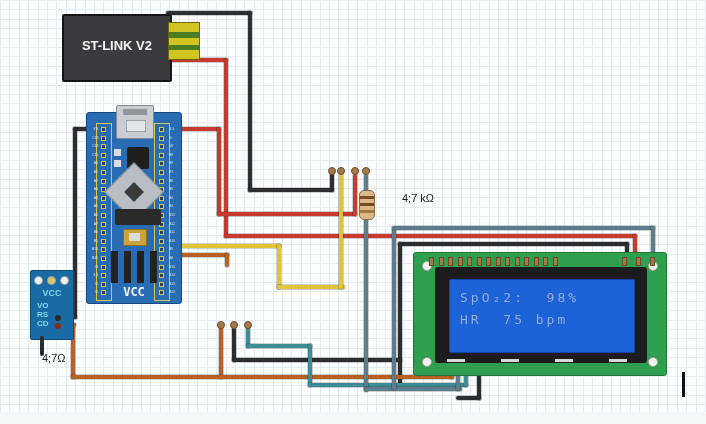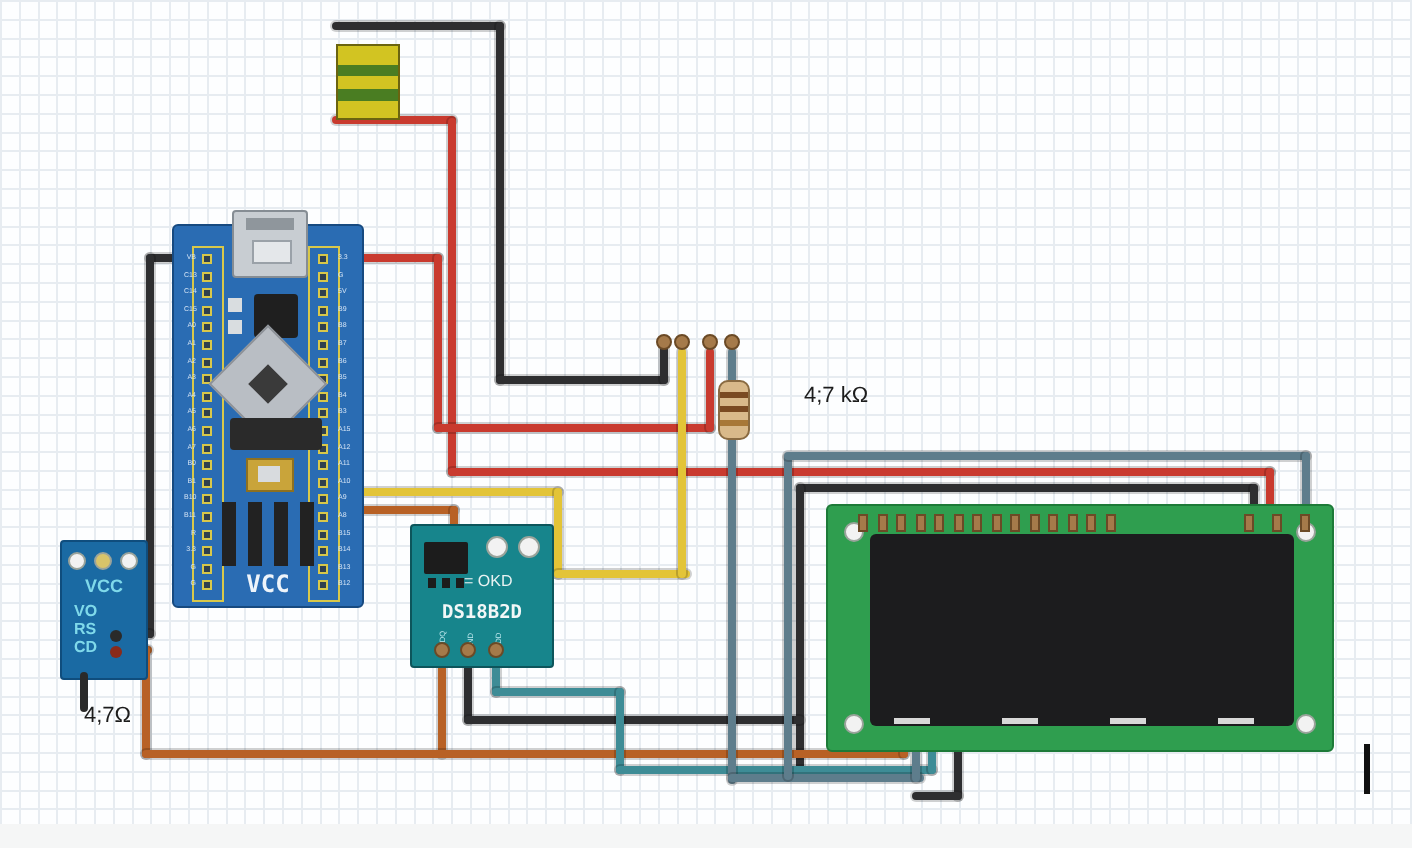--- a/index.html
+++ b/index.html
@@ -70,20 +70,23 @@
       <div class="seg" style="left: 308px; top: 383px; width: 160px; height: 4px; background: rgb(62, 140, 150);"></div>
       <div class="seg" style="left: 464px; top: 373px; width: 4px; height: 14px; background: rgb(62, 140, 150);"></div>
       <div class="seg" style="left: 364px; top: 174px; width: 4px; height: 218px; background: rgb(94, 125, 140);"></div>
       <div class="seg" style="left: 364px; top: 387px; width: 98px; height: 4px; background: rgb(94, 125, 140);"></div>
       <div class="seg" style="left: 456px; top: 373px; width: 4px; height: 18px; background: rgb(94, 125, 140);"></div>
       <div class="seg" style="left: 392px; top: 227px; width: 4px; height: 163px; background: rgb(94, 125, 140);"></div>
       <div class="seg" style="left: 392px; top: 226px; width: 263px; height: 4px; background: rgb(94, 125, 140);"></div>
       <div class="seg" style="left: 651px; top: 226px; width: 4px; height: 36px; background: rgb(94, 125, 140);"></div>
     </div>
 
+  <div class="board" style="left:62px;top:14px;width:106px;height:64px;background:#3b3b3d;border:2px solid #161616;border-radius:2px;">
+    <div class="abs" style="left:0;top:22px;width:100%;text-align:center;color:#f4f4f4;font-size:13px;font-weight:600;">ST-LINK V2</div>
+  </div>
 
   <div class="abs" style="left:168px;top:22px;width:30px;height:36px;border:1px solid #6b6410;
               background:linear-gradient(180deg,#d2c422 0 26%,#4a7d22 26% 42%,#d2c422 42% 60%,#4a7d22 60% 76%,#d2c422 76% 100%);"></div>
 
   <div class="board" style="left:86px;top:112px;width:94px;height:190px;background:#2a6cb3;border:1px solid #174a80;">
     <div class="abs" style="left:29px;top:-8px;width:36px;height:32px;background:#c8cdd2;border:1px solid #868d94;border-radius:2px;">
       <div class="abs" style="left:6px;top:3px;width:24px;height:6px;background:#8f969c;"></div>
       <div class="abs" style="left:9px;top:14px;width:18px;height:10px;background:#e4e7ea;border:1px solid #9aa1a8;"></div>
     </div>
     <div class="abs" style="left:9px;top:10px;width:14px;height:176px;border:1px solid #d8c84a;" id="pincol-left">
@@ -185,33 +188,20 @@
       <div class="tiny" style="left: 169px; top: 236.8px;">A10</div>
       <div class="tiny" style="left: 169px; top: 245.4px;">A9</div>
       <div class="tiny" style="left: 169px; top: 254px;">A8</div>
       <div class="tiny" style="left: 169px; top: 262.6px;">B15</div>
       <div class="tiny" style="left: 169px; top: 271.2px;">B14</div>
       <div class="tiny" style="left: 169px; top: 279.8px;">B13</div>
       <div class="tiny" style="left: 169px; top: 288.4px;">B12</div>
     </div>
 
 
-  <div class="board" style="left:205px;top:262px;width:70px;height:70px;background:#17858c;border:1px solid #0d555b;border-radius:2px;">
-    <div class="abs" style="left:6px;top:8px;width:22px;height:16px;background:#1c1c1c;border-radius:1px;"></div>
-    <div class="abs" style="left:8px;top:26px;width:4px;height:5px;background:#1c1c1c;"></div>
-    <div class="abs" style="left:15px;top:26px;width:4px;height:5px;background:#1c1c1c;"></div>
-    <div class="abs" style="left:22px;top:26px;width:4px;height:5px;background:#1c1c1c;"></div>
-    <div class="hole" style="left:37px;top:5px;width:11px;height:11px;"></div>
-    <div class="hole" style="left:53px;top:5px;width:11px;height:11px;"></div>
-    <div class="abs" style="left:26px;top:23px;color:#e8f2f2;font-size:8px;">= OKD</div>
-    <div class="abs boardTitle mono" style="left:0;top:38px;width:100%;font-size:9.5px;">DS18B2D</div>
-    <div class="vlabel" style="left:12px;top:50px;">DQ</div>
-    <div class="vlabel" style="left:26px;top:50px;">GND</div>
-    <div class="vlabel" style="left:40px;top:50px;">VDD</div>
-  </div>
 
   <div class="board" style="left:413px;top:252px;width:252px;height:122px;background:#2f9e4f;border:1px solid #1d7a38;">
     <div class="hole" style="left:8px;top:8px;width:10px;height:10px;"></div>
     <div class="hole" style="left:234px;top:8px;width:10px;height:10px;"></div>
     <div class="hole" style="left:8px;top:104px;width:10px;height:10px;"></div>
     <div class="hole" style="left:234px;top:104px;width:10px;height:10px;"></div>
     <div id="lcd-pads" class="abs" style="left:0;top:0;width:100%;height:16px;">
         <div class="abs" style="left: 15px; top: 4px; width: 5px; height: 9px; background: rgb(165, 122, 74); border: 1px solid rgb(107, 74, 38); box-sizing: border-box;"></div>
         <div class="abs" style="left: 24.5px; top: 4px; width: 5px; height: 9px; background: rgb(165, 122, 74); border: 1px solid rgb(107, 74, 38); box-sizing: border-box;"></div>
         <div class="abs" style="left: 34px; top: 4px; width: 5px; height: 9px; background: rgb(165, 122, 74); border: 1px solid rgb(107, 74, 38); box-sizing: border-box;"></div>
@@ -224,20 +214,24 @@
         <div class="abs" style="left: 100.5px; top: 4px; width: 5px; height: 9px; background: rgb(165, 122, 74); border: 1px solid rgb(107, 74, 38); box-sizing: border-box;"></div>
         <div class="abs" style="left: 110px; top: 4px; width: 5px; height: 9px; background: rgb(165, 122, 74); border: 1px solid rgb(107, 74, 38); box-sizing: border-box;"></div>
         <div class="abs" style="left: 119.5px; top: 4px; width: 5px; height: 9px; background: rgb(165, 122, 74); border: 1px solid rgb(107, 74, 38); box-sizing: border-box;"></div>
         <div class="abs" style="left: 129px; top: 4px; width: 5px; height: 9px; background: rgb(165, 122, 74); border: 1px solid rgb(107, 74, 38); box-sizing: border-box;"></div>
         <div class="abs" style="left: 138.5px; top: 4px; width: 5px; height: 9px; background: rgb(165, 122, 74); border: 1px solid rgb(107, 74, 38); box-sizing: border-box;"></div>
         <div class="abs" style="left: 208px; top: 4px; width: 5px; height: 9px; background: rgb(165, 122, 74); border: 1px solid rgb(107, 74, 38); box-sizing: border-box;"></div>
         <div class="abs" style="left: 222px; top: 4px; width: 5px; height: 9px; background: rgb(165, 122, 74); border: 1px solid rgb(107, 74, 38); box-sizing: border-box;"></div>
         <div class="abs" style="left: 236px; top: 4px; width: 5px; height: 9px; background: rgb(165, 122, 74); border: 1px solid rgb(107, 74, 38); box-sizing: border-box;"></div>
       </div>
     <div class="abs" style="left:21px;top:14px;width:212px;height:96px;background:#1c1c1e;border-radius:3px;">
+      <div class="abs" style="left:14px;top:12px;width:184px;height:72px;background:#1e62d8;border:1px solid #1646a8;border-radius:2px;">
+        <div class="lcdline" style="top:10px;">SpO₂2:  98%</div>
+        <div class="lcdline" style="top:32px;">HR  75 bpm</div>
+      </div>
       <div class="abs" style="left:12px;top:92px;width:18px;height:3px;background:#d8d8d8;"></div>
       <div class="abs" style="left:66px;top:92px;width:18px;height:3px;background:#d8d8d8;"></div>
       <div class="abs" style="left:120px;top:92px;width:18px;height:3px;background:#d8d8d8;"></div>
       <div class="abs" style="left:174px;top:92px;width:18px;height:3px;background:#d8d8d8;"></div>
     </div>
   </div>
 
   <div class="board" style="left:30px;top:270px;width:42px;height:68px;background:#1a6aa3;border:1px solid #0f4d7d;border-radius:2px;">
     <div class="hole" style="left:3px;top:5px;width:9px;height:9px;"></div>
     <div class="hole" style="left:16px;top:5px;width:9px;height:9px;background:#d8c46a;"></div>

